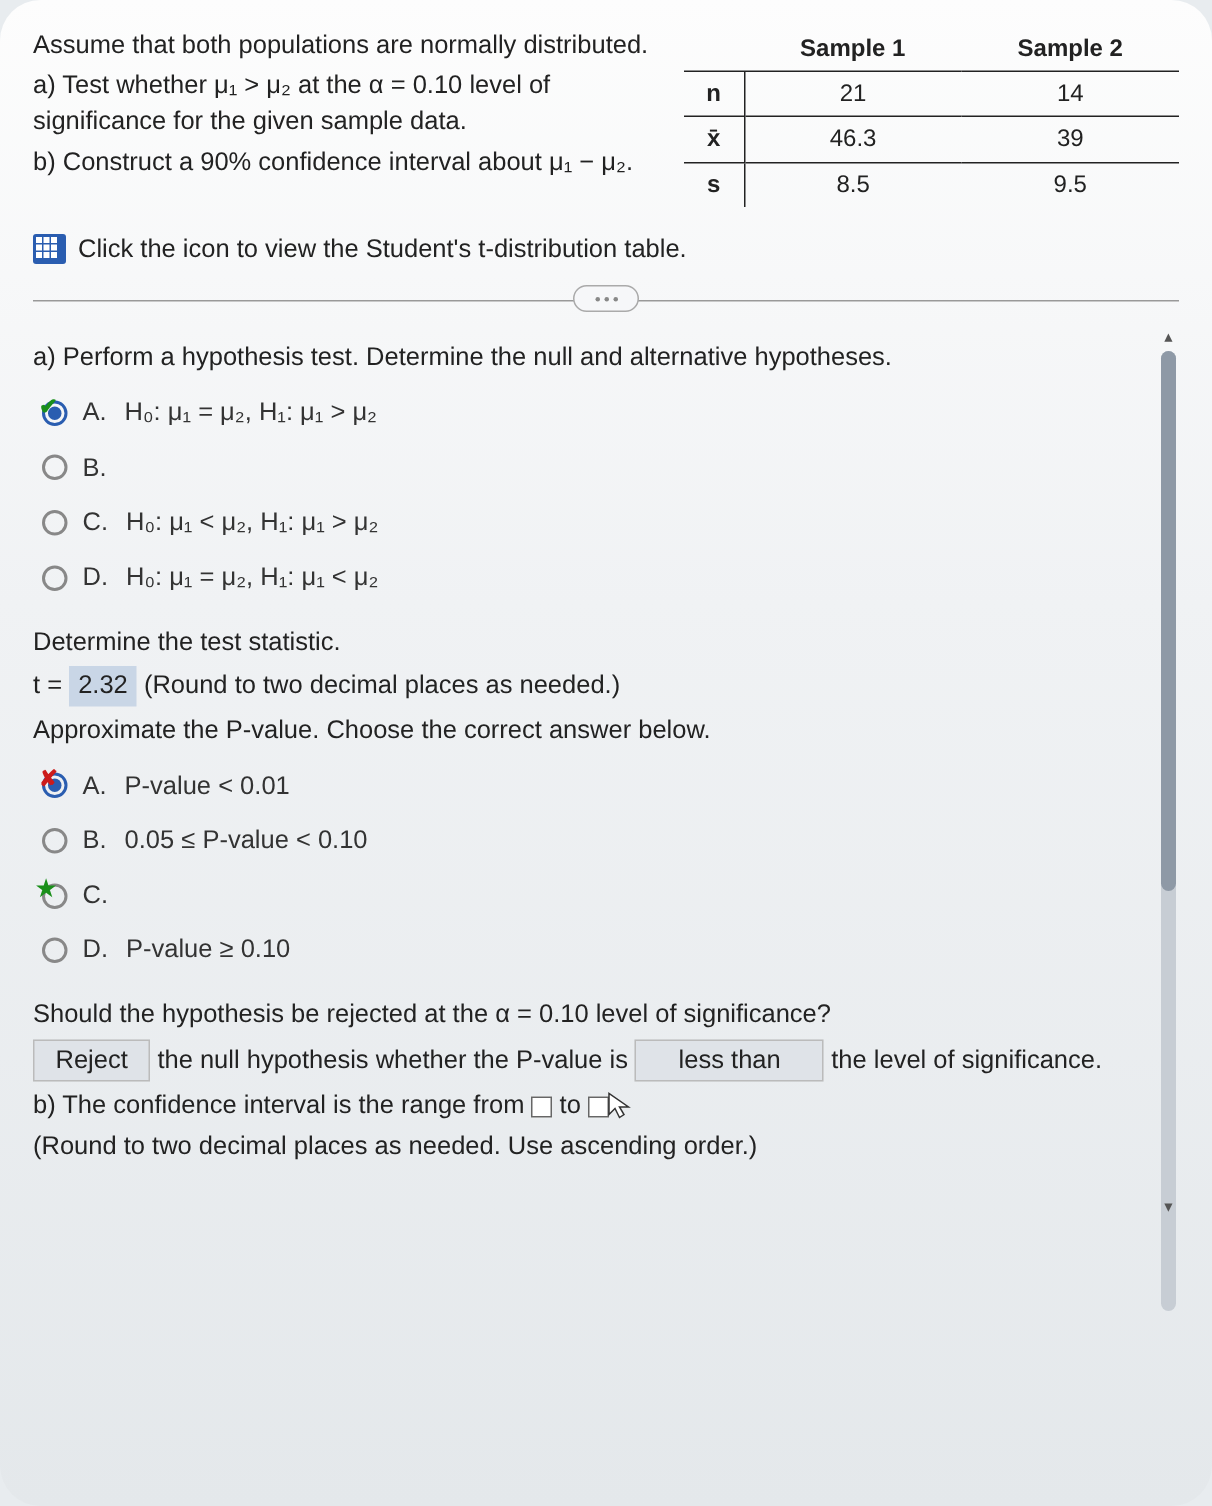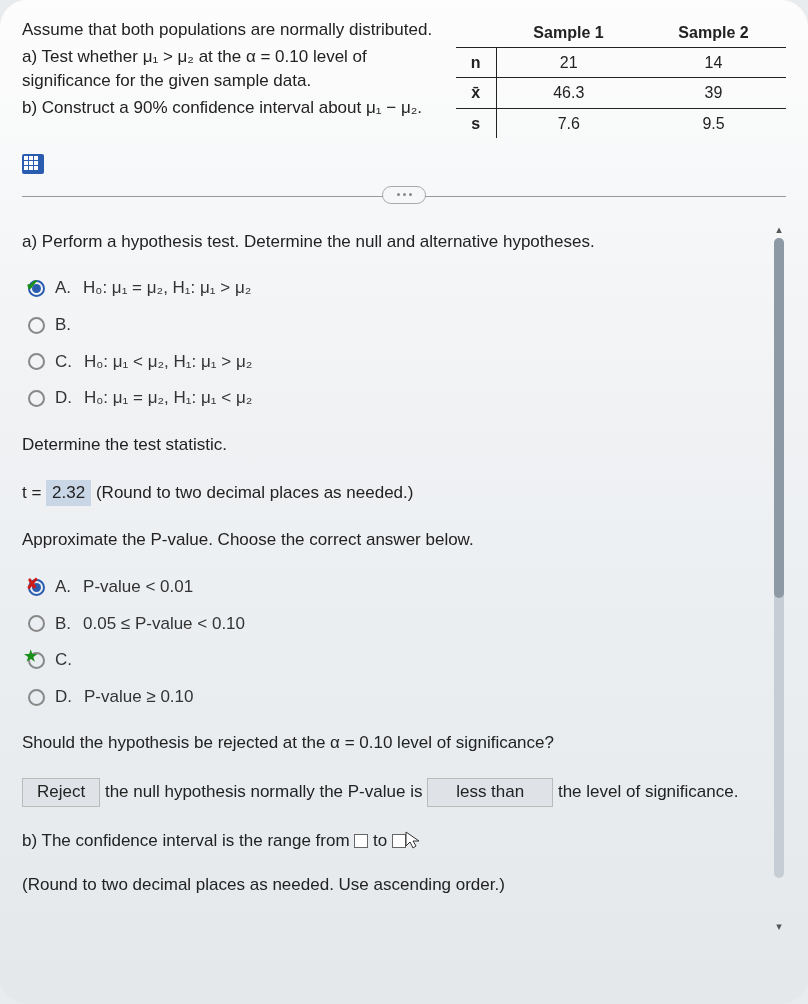--- a/index.html
+++ b/index.html
@@ -94,21 +94,21 @@
   .sqbox {
     width: 14px; height: 14px; border: 1px solid #666; display: inline-block;
     vertical-align: middle; background:#fff;
   }
   .cursor {
     width: 15px; height: 18px; display: inline-block; vertical-align: middle; position:relative;
   }
   .cursor svg{position:absolute; top:-2px; left:-2px;}
 
   .section-gap { margin-top: 14px; margin-bottom: 6px; }
-  .para { margin: 22px 0; }
+  .para { margin: 4px 0; }
 </style>
 </head>
 <body>
 
 <div class="page">
 
   <div class="top-row">
     <div class="intro">
       <p>Assume that both populations are normally distributed.</p>
       <p>a) Test whether μ₁ &gt; μ₂ at the α = 0.10 level of significance for the given sample data.</p>
@@ -127,40 +127,41 @@
           <td>21</td>
           <td>14</td>
         </tr>
         <tr>
           <th class="lab">x̄</th>
           <td>46.3</td>
           <td>39</td>
         </tr>
         <tr>
           <th class="lab">s</th>
-          <td>7.6</td>
+          <td>8.5</td>
           <td>9.5</td>
         </tr>
       </tbody>
         </table>
     </div>
   </div>
 
   <div class="icon-link">
     <span class="grid-icon">
       <span></span>
         <span></span>
         <span></span>
         <span></span>
         <span></span>
         <span></span>
         <span></span>
         <span></span>
         <span></span>
     </span>
+    <span>Click the icon to view the Student's t-distribution table.</span>
   </div>
 
   <div class="divider-row">
     <hr>
     <div class="pill">
         <span></span>
         <span></span>
         <span></span>
       </div>
   </div>
@@ -229,21 +230,21 @@
       <div class="opt">
         <span class="radio"></span>
         <span class="let">D.</span>
         <span>P-value ≥ 0.10</span>
       </div>
     </div>
 
     <p class="para">Should the hypothesis be rejected at the α = 0.10 level of significance?</p>
     <p class="para">
       <span class="pillbtn">Reject</span>
-      <span>the null hypothesis normally the P-value is</span>
+      <span>the null hypothesis whether the P-value is</span>
       <span class="pillbtn" style="padding:1px 28px;">less than</span>
       <span>the level of significance.</span>
     </p>
 
     <p class="para section-gap">
       <span>b) The confidence interval is the range from</span>
       <span class="sqbox"></span>
       <span>to</span>
       <span class="sqbox"></span><span class="cursor"><svg width="18" height="20">
             <path d="M2 2 L2 16 L6 12 L9 18 L12 16 L9 11 L15 11 Z" fill="#fff" stroke="#333" stroke-width="1"></path>

